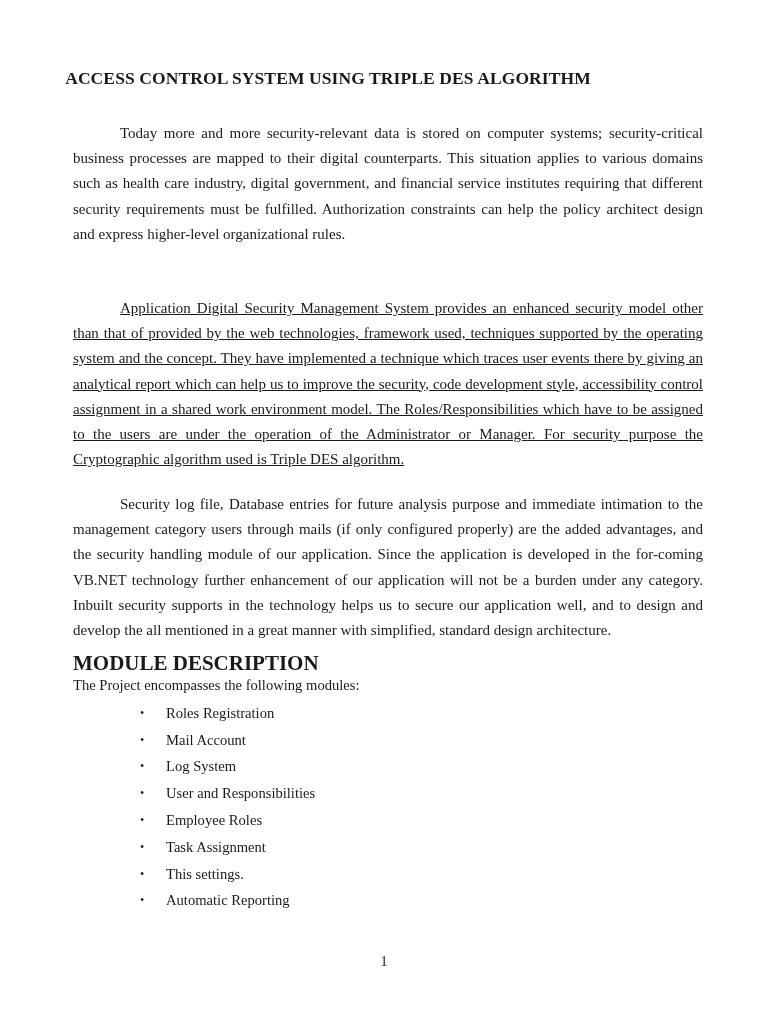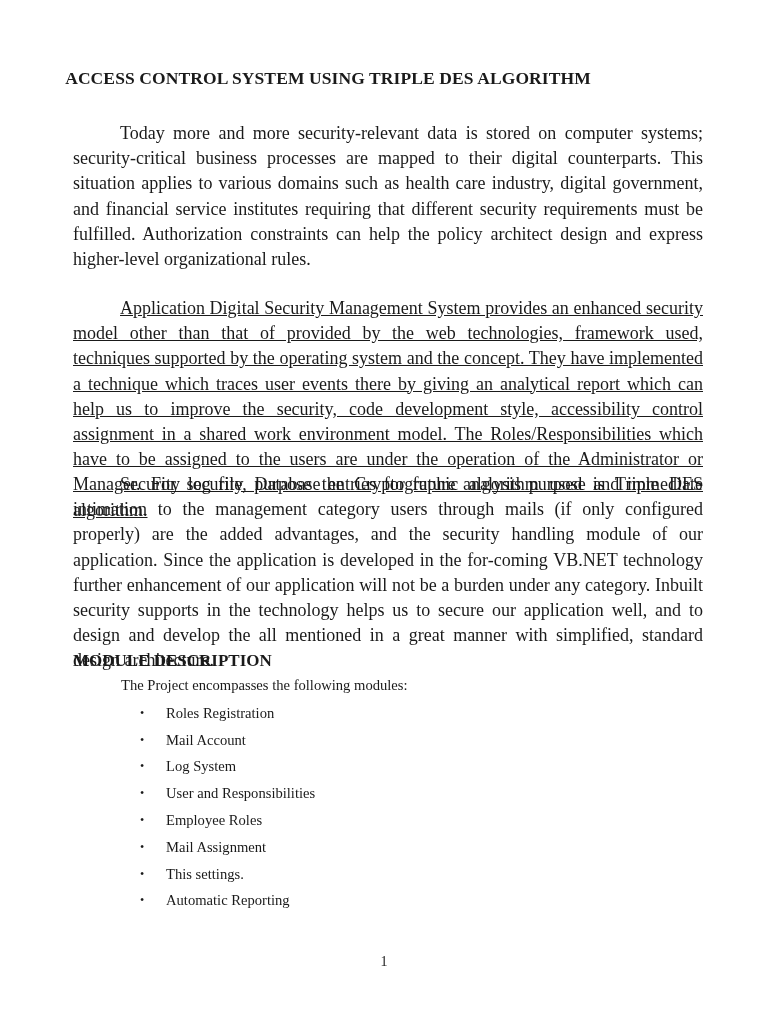--- a/index.html
+++ b/index.html
@@ -1,27 +1,27 @@
 <!DOCTYPE html>
 <html><head>
 <meta charset="utf-8">
 <style>
   html, body { margin: 0; padding: 0; background: #ffffff; }
   body { width: 768px; height: 1024px; position: relative; overflow: hidden;
          font-family: "Liberation Serif", "DejaVu Serif", serif; color: #1a1a1a; }
   .title { position: absolute; left: 0; width: 656px; top: 68px; text-align: center;
            font-weight: bold; font-size: 17.5px; letter-spacing: 0.1px; }
-  .para { position: absolute; left: 73px; width: 630px; font-size: 18px;
+  .para { position: absolute; left: 73px; width: 630px; font-size: 15px;
           line-height: 25.2px; text-align: justify; margin: 0; }
   .para .indent { display: inline-block; width: 47px; }
   #p1 { top: 121px; }
   #p2 { top: 296px; text-decoration: underline; }
-  #p3 { top: 472px; }
-  .heading { position: absolute; left: 73px; top: 651px; font-weight: bold; font-size: 17px; }
-  .intro { position: absolute; left: 73px; top: 677px; font-size: 14.6px; margin-left: 48px; }
+  #p3 { top: 492px; }
+  .heading { position: absolute; left: 73px; top: 651px; font-weight: bold; font-size: 21px; }
+  .intro { position: absolute; left: 73px; top: 677px; font-size: 14.6px; }
   .modules { position: absolute; left: 140px; top: 700px; margin: 0; padding: 0; list-style: none; }
   .modules li { height: 26.8px; font-size: 14.6px; display: flex; align-items: center; }
   .bullet { width: 26px; display: inline-block; font-size: 12px; }
   .pagenum { position: absolute; left: 0; width: 768px; top: 954px; text-align: center; font-size: 14px; }
 </style>
 </head>
 <body>
 
 <div class="title">ACCESS CONTROL SYSTEM USING TRIPLE DES ALGORITHM</div>
 
@@ -48,21 +48,21 @@
   <li>
       <span class="bullet">•</span>
       <span>User and Responsibilities</span>
     </li>
   <li>
       <span class="bullet">•</span>
       <span>Employee Roles</span>
     </li>
   <li>
       <span class="bullet">•</span>
-      <span>Mail Assignment</span>
+      <span>Task Assignment</span>
     </li>
   <li>
       <span class="bullet">•</span>
       <span>This settings.</span>
     </li>
   <li>
       <span class="bullet">•</span>
       <span>Automatic Reporting</span>
     </li>
 </ul>

